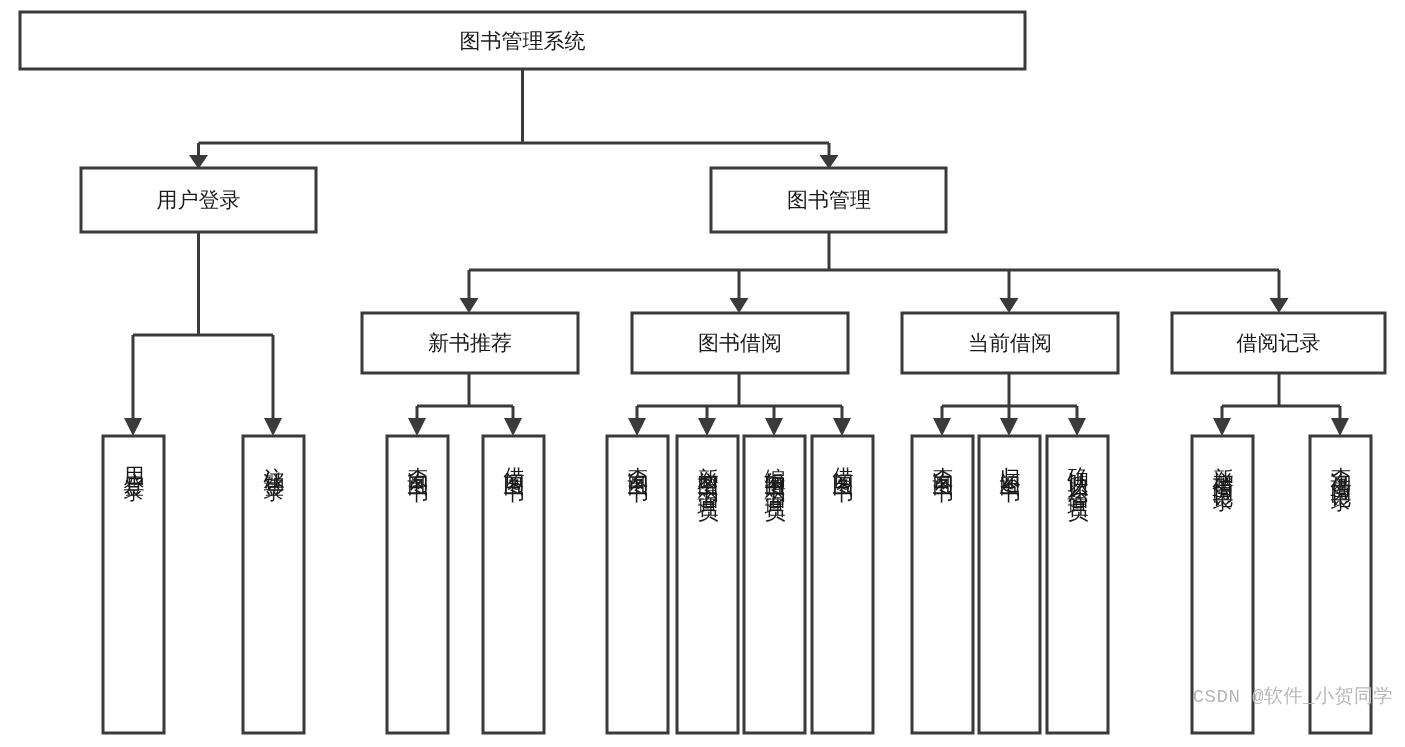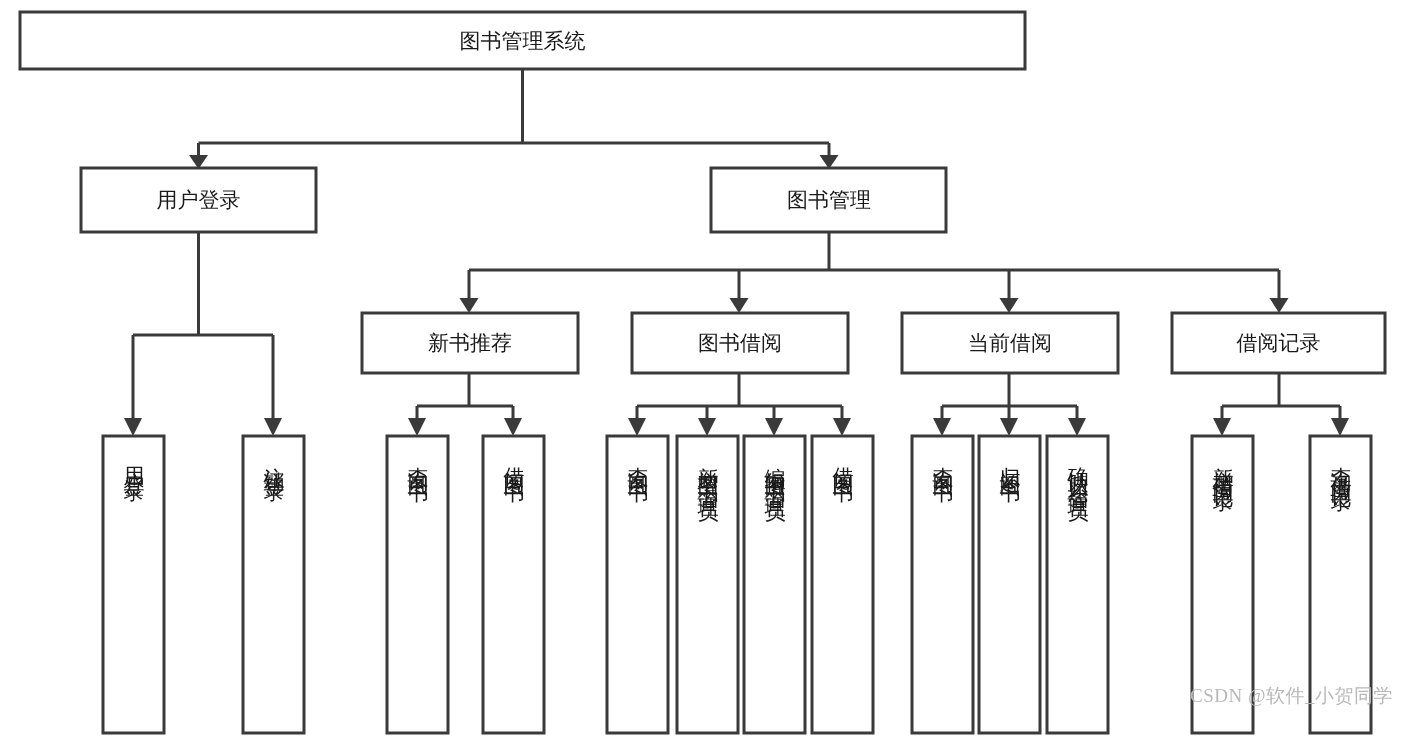--- a/index.html
+++ b/index.html
@@ -64,21 +64,21 @@
     font-size: 21px;
     line-height: 1;
     letter-spacing: 5px;
     color: #1a1a1a;
     white-space: nowrap;
   }
   .watermark {
     position: absolute;
     right: 12px;
     bottom: 6px;
-    font-family: Liberation Serif, serif;
+    font-family: Liberation Mono, monospace;
     font-size: 19px;
     color: #b8b8b8;
     white-space: nowrap;
     letter-spacing: 0.5px;
   }
 </style>
 </head>
 <body>
 
 <div id="diagram-root">

